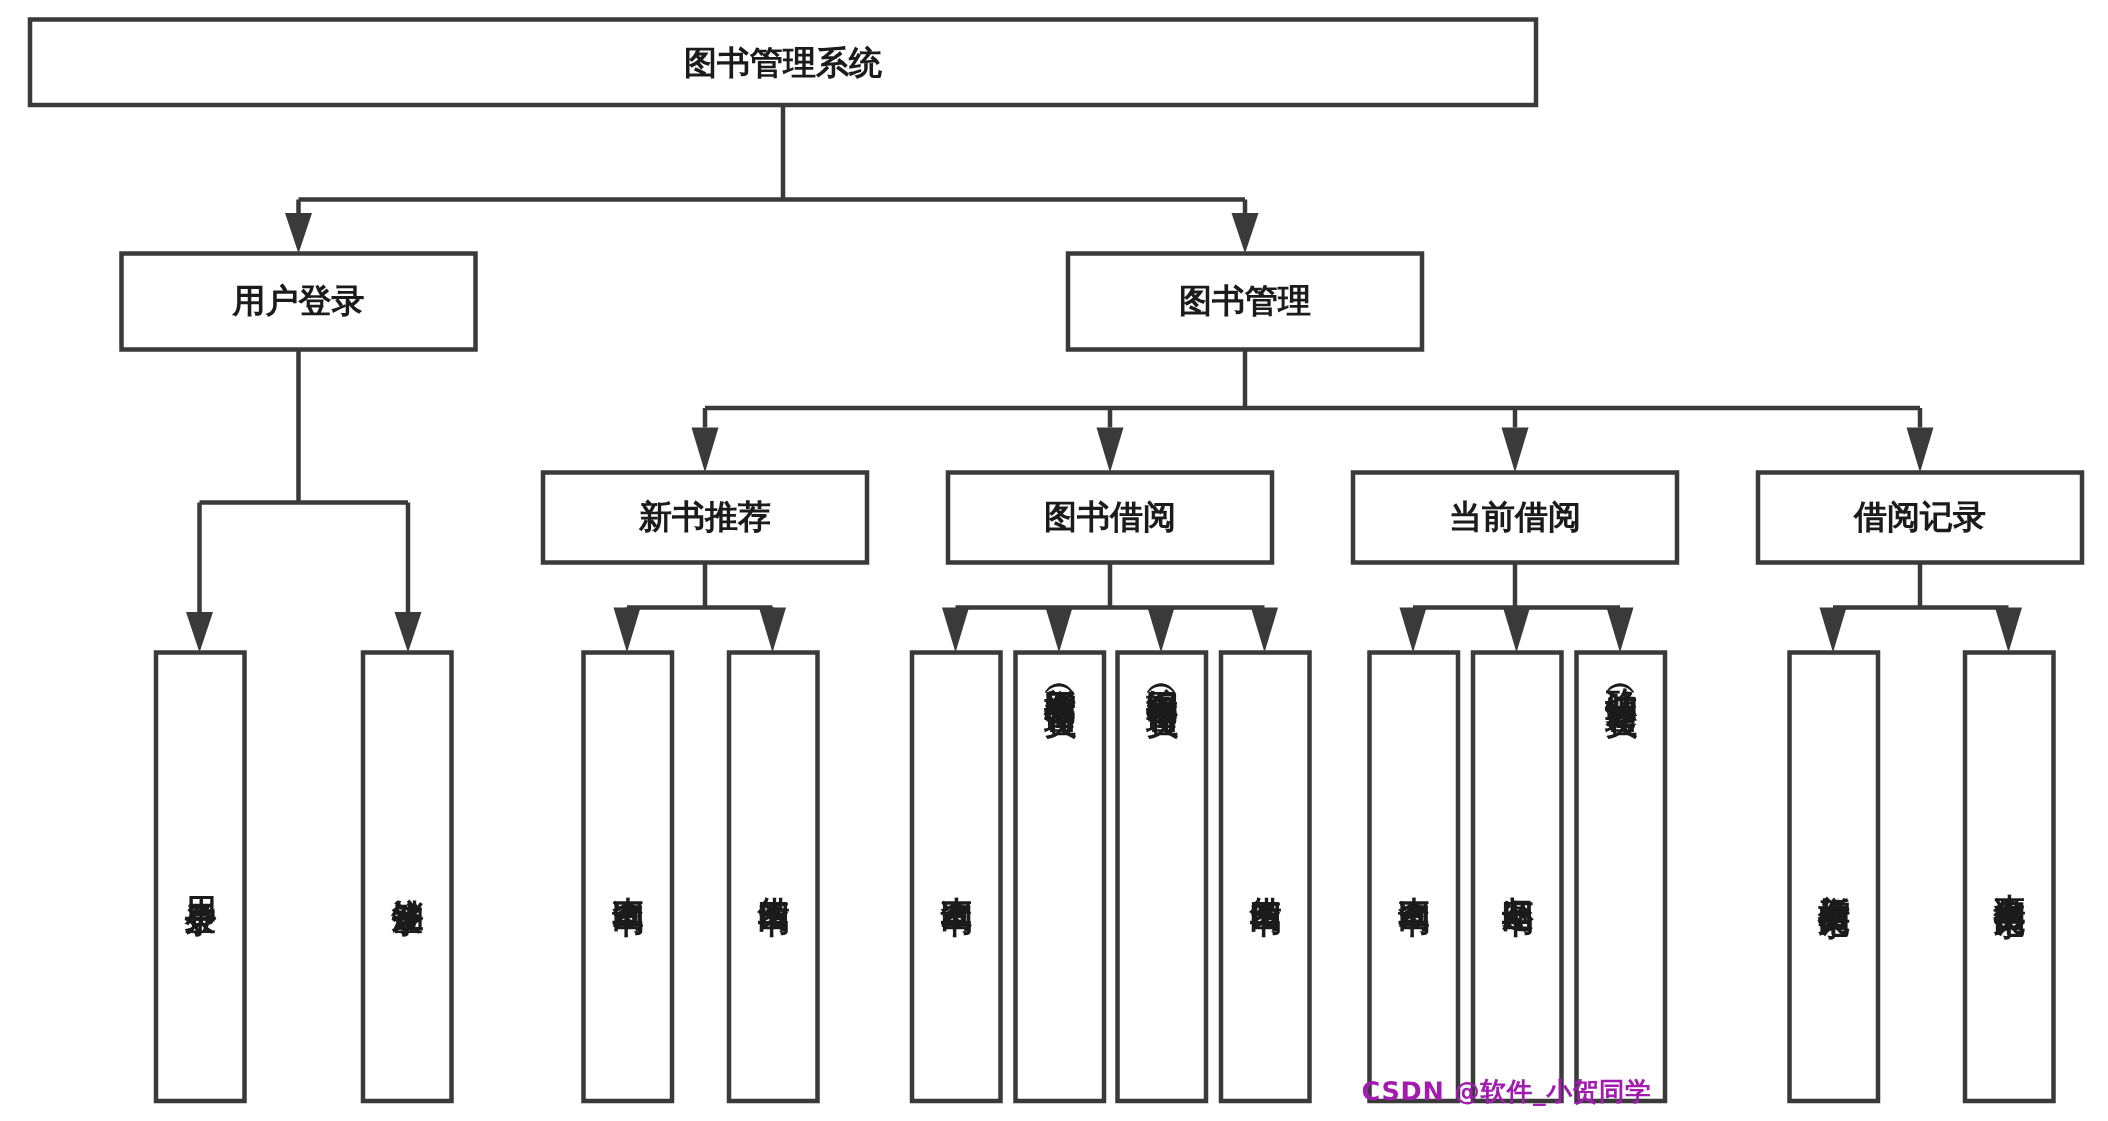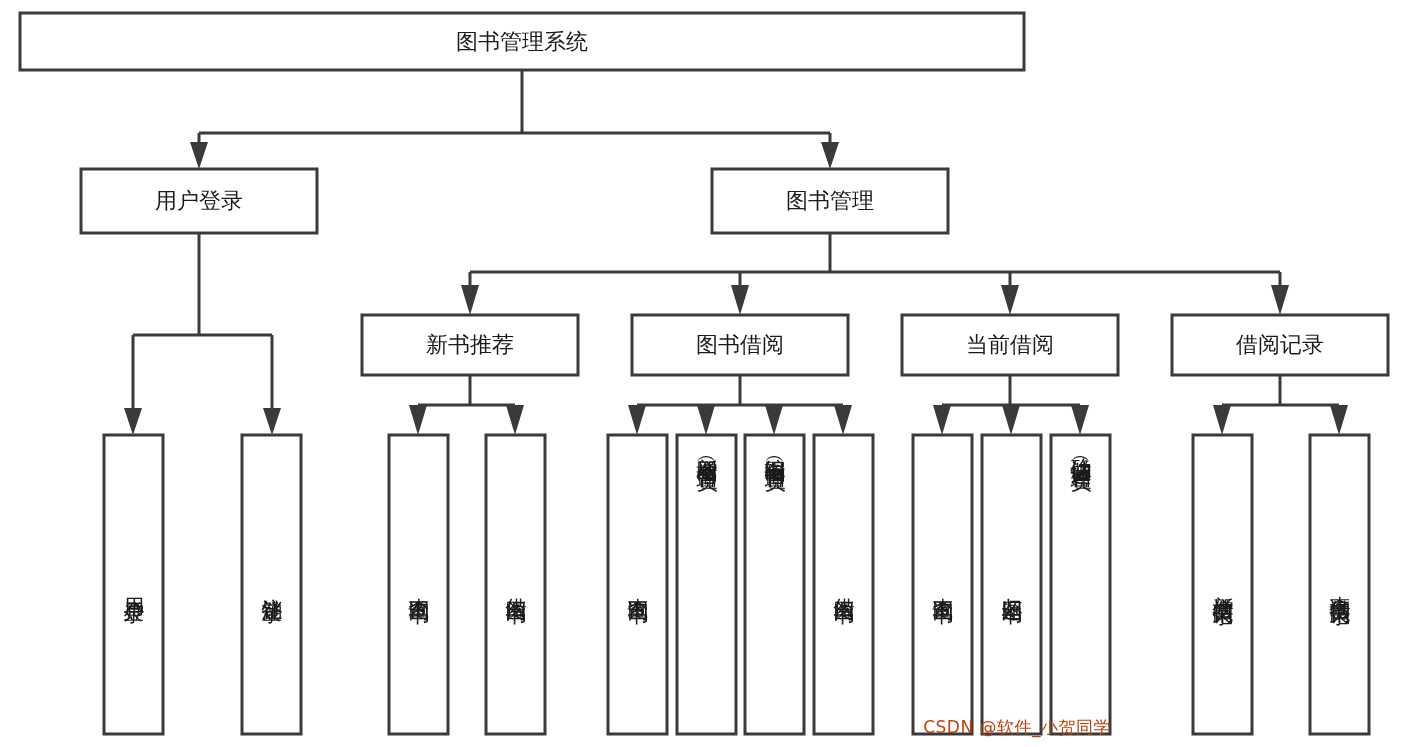--- a/index.html
+++ b/index.html
@@ -11,20 +11,21 @@
     width: 1405px;
     height: 747px;
     font-family: "DejaVu Sans", "Liberation Sans", sans-serif;
     overflow: hidden;
   }
   #diagram-root {
     position: relative;
     width: 1111px;
     height: 747px;
     background: #ffffff;
+    font-weight: bold;
   }
   svg.flow {
     position: absolute;
     top: 0;
     left: 0;
     width: 1405px;
     height: 747px;
   }
   .node-rect {
     fill: #ffffff;
@@ -60,25 +61,25 @@
     text-orientation: upright;
     font-family: "DejaVu Sans", "Liberation Sans", sans-serif;
     font-size: 21px;
     line-height: 1.18;
     letter-spacing: 2px;
     color: #1b1b1b;
     white-space: nowrap;
   }
   .watermark {
     position: absolute;
-    right: 0;
+    right: 10px;
     bottom: 8px;
     font-family: "DejaVu Sans", "Liberation Sans", sans-serif;
     font-size: 17px;
-    color: #c2410c;
+    color: #a21caf;
     letter-spacing: 0.5px;
     user-select: none;
   }
 </style>
 </head>
 <body>
 
 <div id="diagram-root">
 
   <svg class="flow" viewBox="0 0 1405 747" xmlns="http://www.w3.org/2000/svg">

